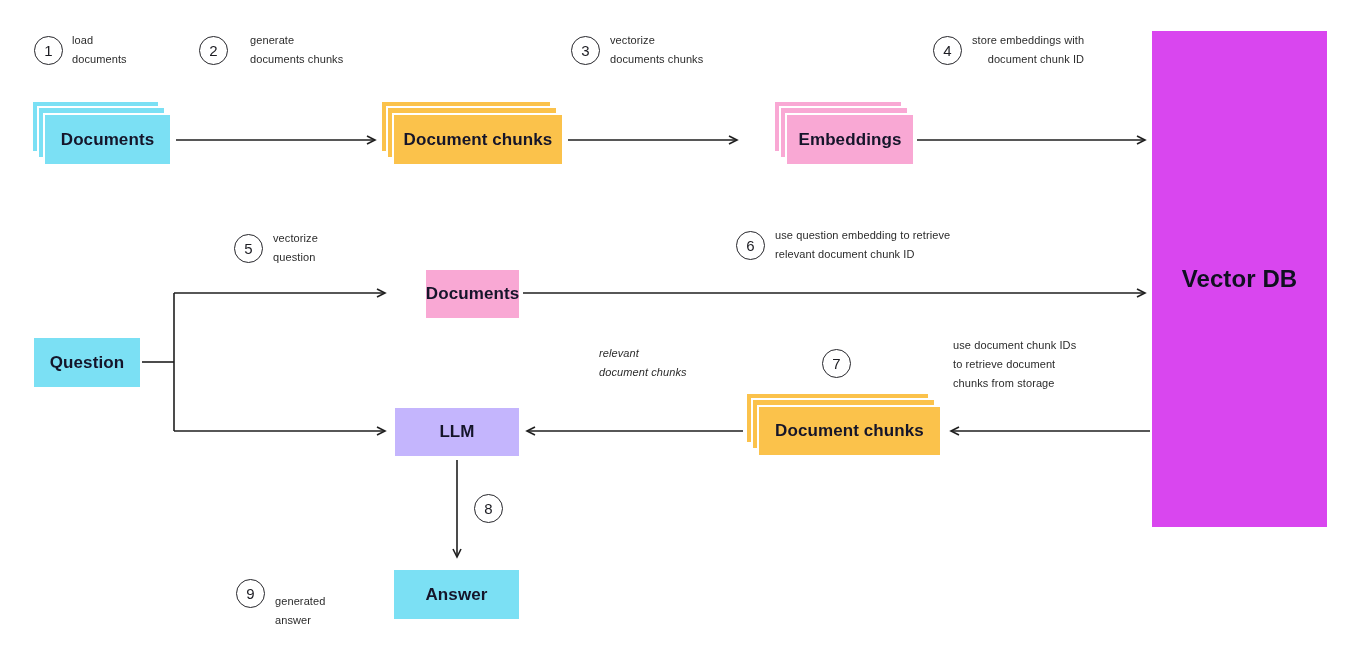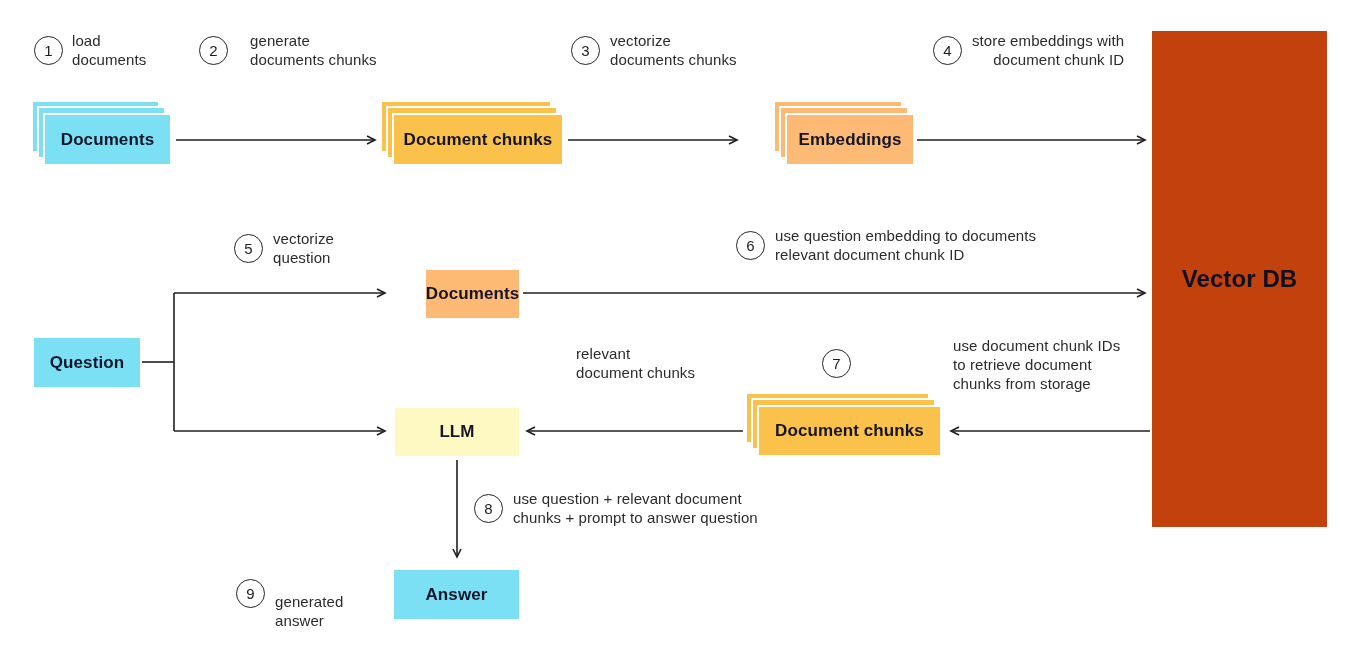--- a/index.html
+++ b/index.html
@@ -36,44 +36,44 @@
   }
   .node-label {
     font-weight: bold;
     font-size: 17px;
     color: #15152a;
     letter-spacing: 0.1px;
     white-space: nowrap;
   }
   .cyan   { background: #7be0f4; }
   .amber  { background: #fbc24b; }
-  .salmon { background: #fdba74; margin-left: 31px; }
-  .blue   { background: #fef9c3; }
-  .lime   { background: #c2410c; border: none; }
+  .salmon { background: #f9a8d4; margin-left: 31px; }
+  .blue   { background: #c4b5fd; }
+  .lime   { background: #d946ef; border: none; }
   .vector-db .node-label { font-size: 24px; color: #101020; }
 
   
   .step-circle {
     position: absolute;
     width: 29px;
     height: 29px;
     box-sizing: border-box;
     border: 1.6px solid #26262b;
     border-radius: 50%;
     display: flex;
     align-items: center;
     justify-content: center;
     font-size: 15px;
     color: #1c1c22;
     background: #ffffff;
   }
   
   .note {
     position: absolute;
-    font-size: 15px;
+    font-size: 11px;
     line-height: 19px;
     color: #2b2b2b;
     white-space: pre-line;
     letter-spacing: 0.1px;
   }
 </style>
 </head>
 <body>
 
 <div class="canvas">
@@ -112,31 +112,29 @@
   <div class="note" style="left:72px;  top:31px;">load
 documents</div>
   <div class="note" style="left:237px; top:31px;margin-left:13px;">generate
 documents chunks</div>
   <div class="note" style="left:610px; top:31px;">vectorize
 documents chunks</div>
   <div class="note" style="left:972px; top:31px;text-align:right;">store embeddings with
 document chunk ID</div>
   <div class="note" style="left:273px; top:229px;">vectorize
 question</div>
-  <div class="note" style="left:775px; top:226px;">use question embedding to documents
+  <div class="note" style="left:775px; top:226px;">use question embedding to retrieve
 relevant document chunk ID</div>
   <div class="note" style="left:953px; top:336px;">use document chunk IDs
 to retrieve document
 chunks from storage</div>
-  <div class="note" style="left:513px; top:489px;">use question + relevant document
-chunks + prompt to answer question</div>
   <div class="note" style="left:275px; top:592px;">generated
 answer</div>
 
-  <div class="note" style="left:576px; top:344px;">relevant
+  <div class="note" style="left:599px; top:344px;font-style:italic;">relevant
 document chunks</div>
 
   <div class="node" style="left:43px; top:113px; width:129px; height:53px;">
     <div class="layer l2 cyan"></div>
     <div class="layer l1 cyan"></div>
     <div class="card cyan">
       <span class="node-label">Documents</span>
     </div>
   </div>
 

